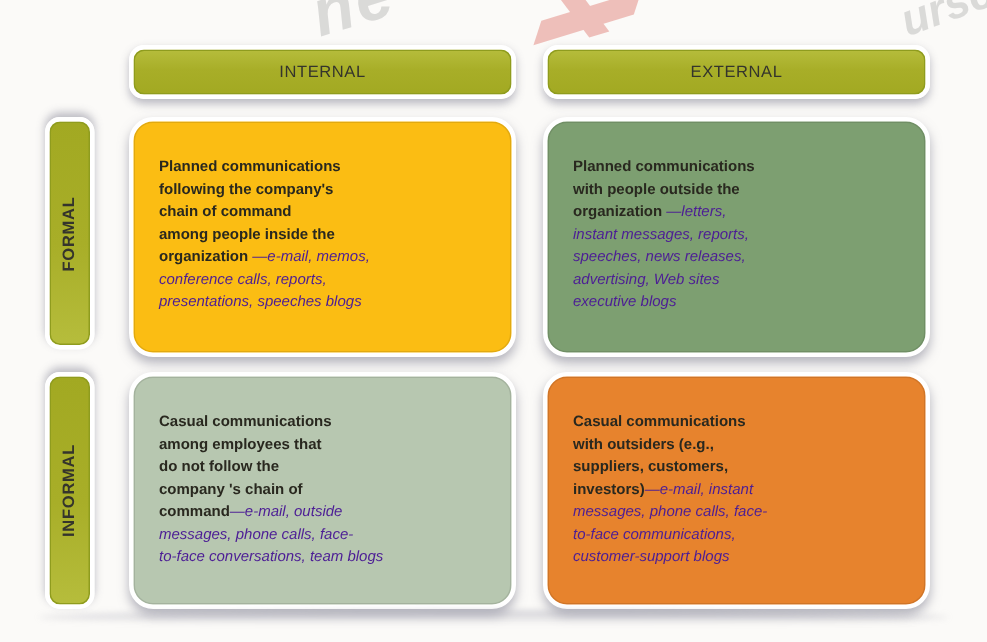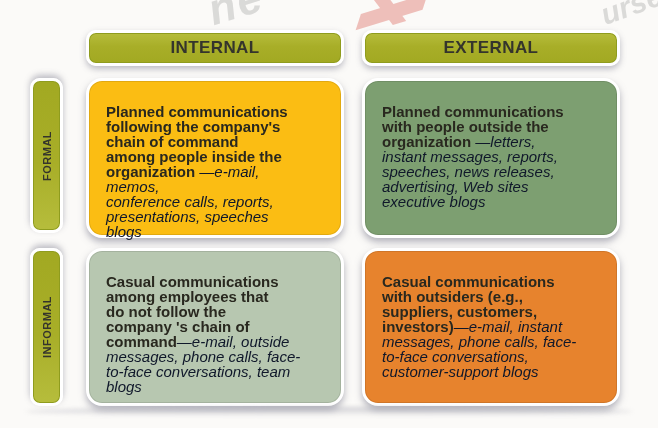--- a/index.html
+++ b/index.html
@@ -23,38 +23,38 @@
     position:absolute;border:3px solid #ffffff;border-radius:10px;
     box-shadow:0 3px 6px rgba(110,110,130,.45);
     box-sizing:border-box;
   }
   .olive{
     background:linear-gradient(180deg,#b6bd3c 0%,#a8ae28 45%,#a2a922 100%);
     box-shadow:0 3px 6px rgba(110,110,130,.45), inset 0 0 0 1px #8f9c1e;
   }
   .hdr{
     height:36px;display:flex;align-items:center;justify-content:center;
-    font-size:17px;font-weight:bold;letter-spacing:.4px;color:#34342c;
+    font-size:11px;font-weight:normal;letter-spacing:.4px;color:#34342c;
   }
   .vlabel{
     width:33px;display:flex;align-items:center;justify-content:center;
     font-size:11px;font-weight:bold;letter-spacing:.5px;color:#34342c;
     writing-mode:vertical-rl;transform:rotate(180deg);
   }
   .quad{
     border-radius:16px;
     box-shadow:0 4px 7px rgba(110,110,130,.5), inset 0 0 0 1px rgba(0,0,0,.10);
     padding:23px 18px 0 17px;
   }
   .quad .txt{
-    font-size:15px;line-height:15px;color:#29281f;white-space:pre-line;
+    font-size:10px;line-height:15px;color:#29281f;white-space:pre-line;
     width:200px;
   }
   .quad .lead{font-weight:bold;}
-  .quad .examples{font-style:italic;font-weight:normal;color:#0f172a;}
+  .quad .examples{font-style:italic;font-weight:normal;color:#4c1d95;}
   
   .pos-hdr-internal{left:86px;top:30px;width:258px;}
   .pos-hdr-external{left:362px;top:30px;width:258px;}
   .pos-lab-formal{left:30px;top:78px;height:155px;}
   .pos-lab-informal{left:30px;top:248px;height:158px;}
   .pos-q1{left:86px;top:78px;width:258px;height:160px;}
   .pos-q2{left:362px;top:78px;width:258px;height:160px;}
   .pos-q3{left:86px;top:248px;width:258px;height:158px;}
   .pos-q4{left:362px;top:248px;width:258px;height:158px;}
   .floor-shadow{
@@ -118,18 +118,18 @@
 messages, phone calls, face-
 to-face conversations, team blogs</span></div>
   </div>
 
   <div class="boxed quad pos-q4" style="background-color: rgb(231, 131, 45);">
     <div class="txt"><span class="lead">Casual communications
 with outsiders (e.g.,
 suppliers, customers,
 investors)</span><span class="examples">—e-mail, instant
 messages, phone calls, face-
-to-face conversations,
+to-face communications,
 customer-support blogs</span></div>
   </div>
 
   <div class="floor-shadow"></div>
 </div>
 
 </body></html>

